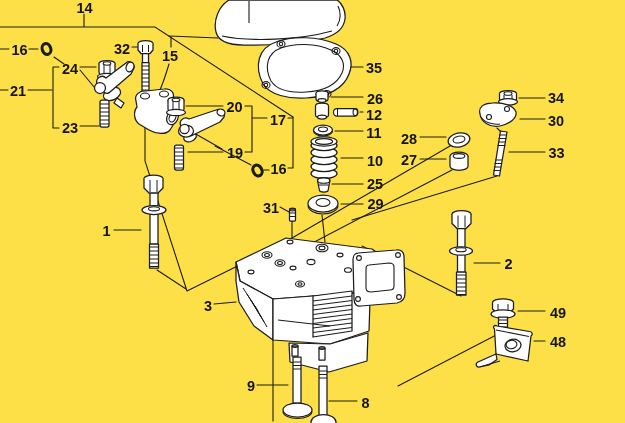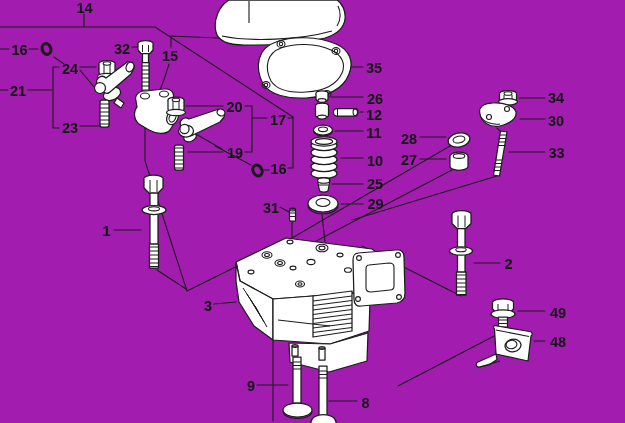--- a/index.html
+++ b/index.html
@@ -1,16 +1,16 @@
 <!DOCTYPE html>
 <html><head>
 <meta charset="utf-8">
 <style>
   html,body{margin:0;padding:0;background:#fff;}
-  .stage{position:relative;width:625px;height:423px;background:#a21caf;overflow:hidden;
+  .stage{position:relative;width:625px;height:423px;background:#fde047;overflow:hidden;
          font-family:"Liberation Sans",sans-serif;text-align:right;}
   svg{position:absolute;left:0;top:0;}
   .co{font-family:"Liberation Sans",sans-serif;font-weight:700;font-size:14.5px;fill:#141414;}
   .ln{stroke:#1c1c1c;stroke-width:1.1;fill:none;stroke-linecap:round;}
   .pt{stroke:#1c1c1c;stroke-width:1.25;fill:#fff;stroke-linejoin:round;}
   .ptn{stroke:#1c1c1c;stroke-width:1.1;fill:none;stroke-linejoin:round;}
   .oring{stroke:#1c1c1c;stroke-width:3.1;fill:none;}
   .tick{stroke:#1c1c1c;stroke-width:1;fill:none;}
 </style>
 </head>

